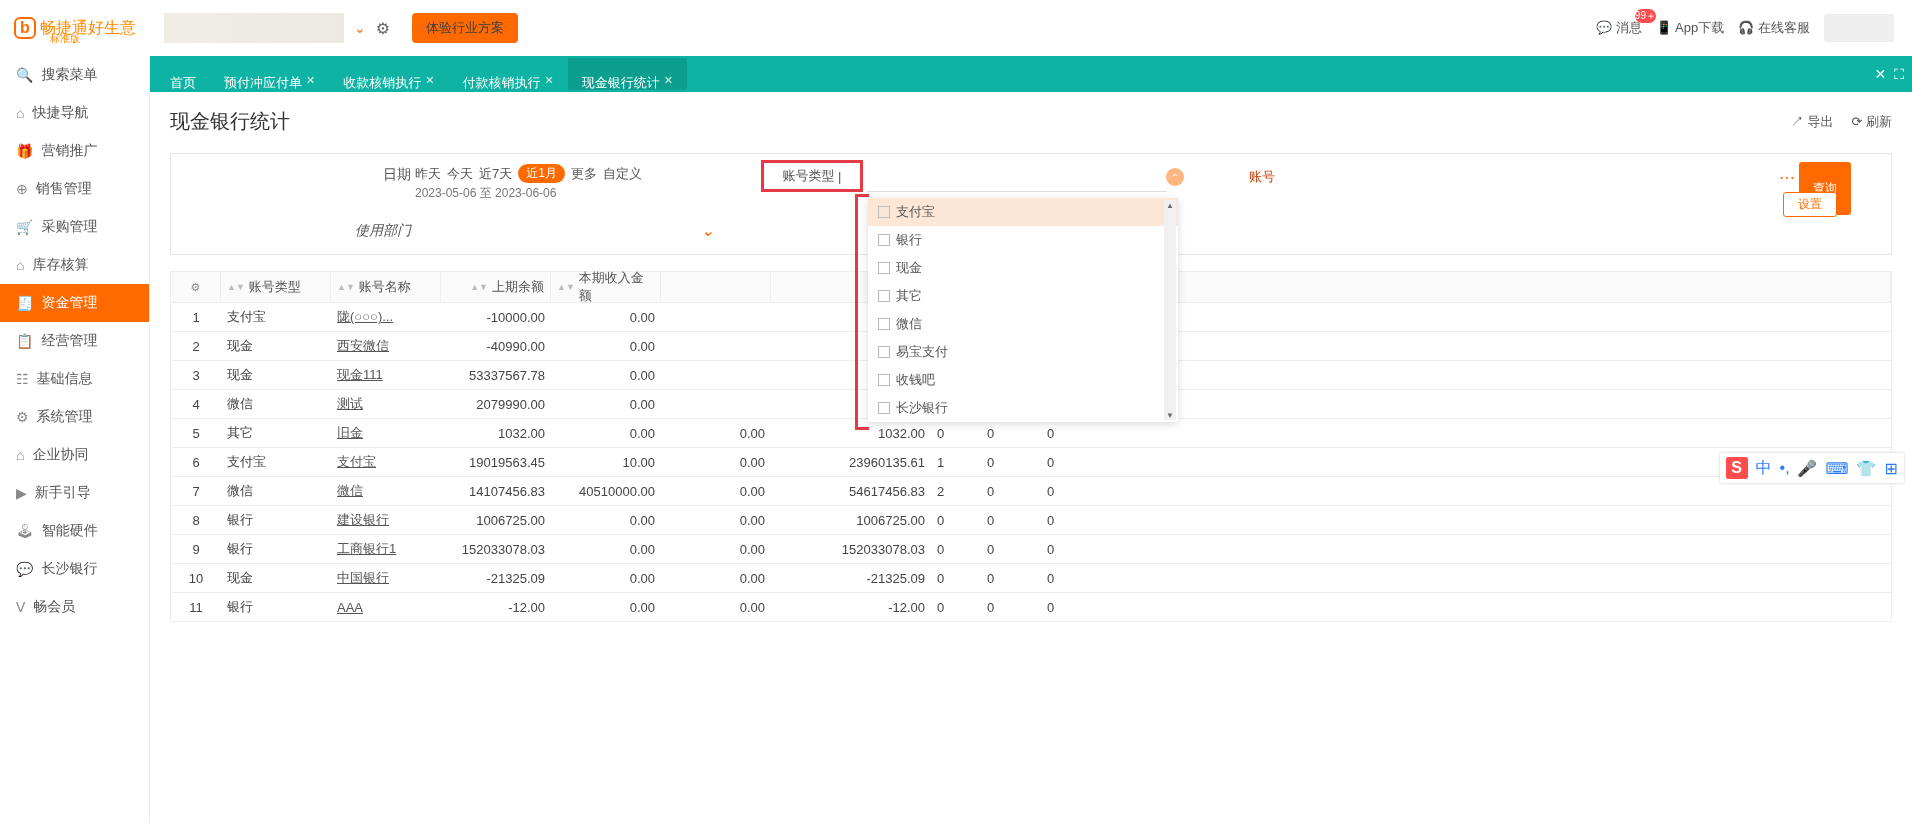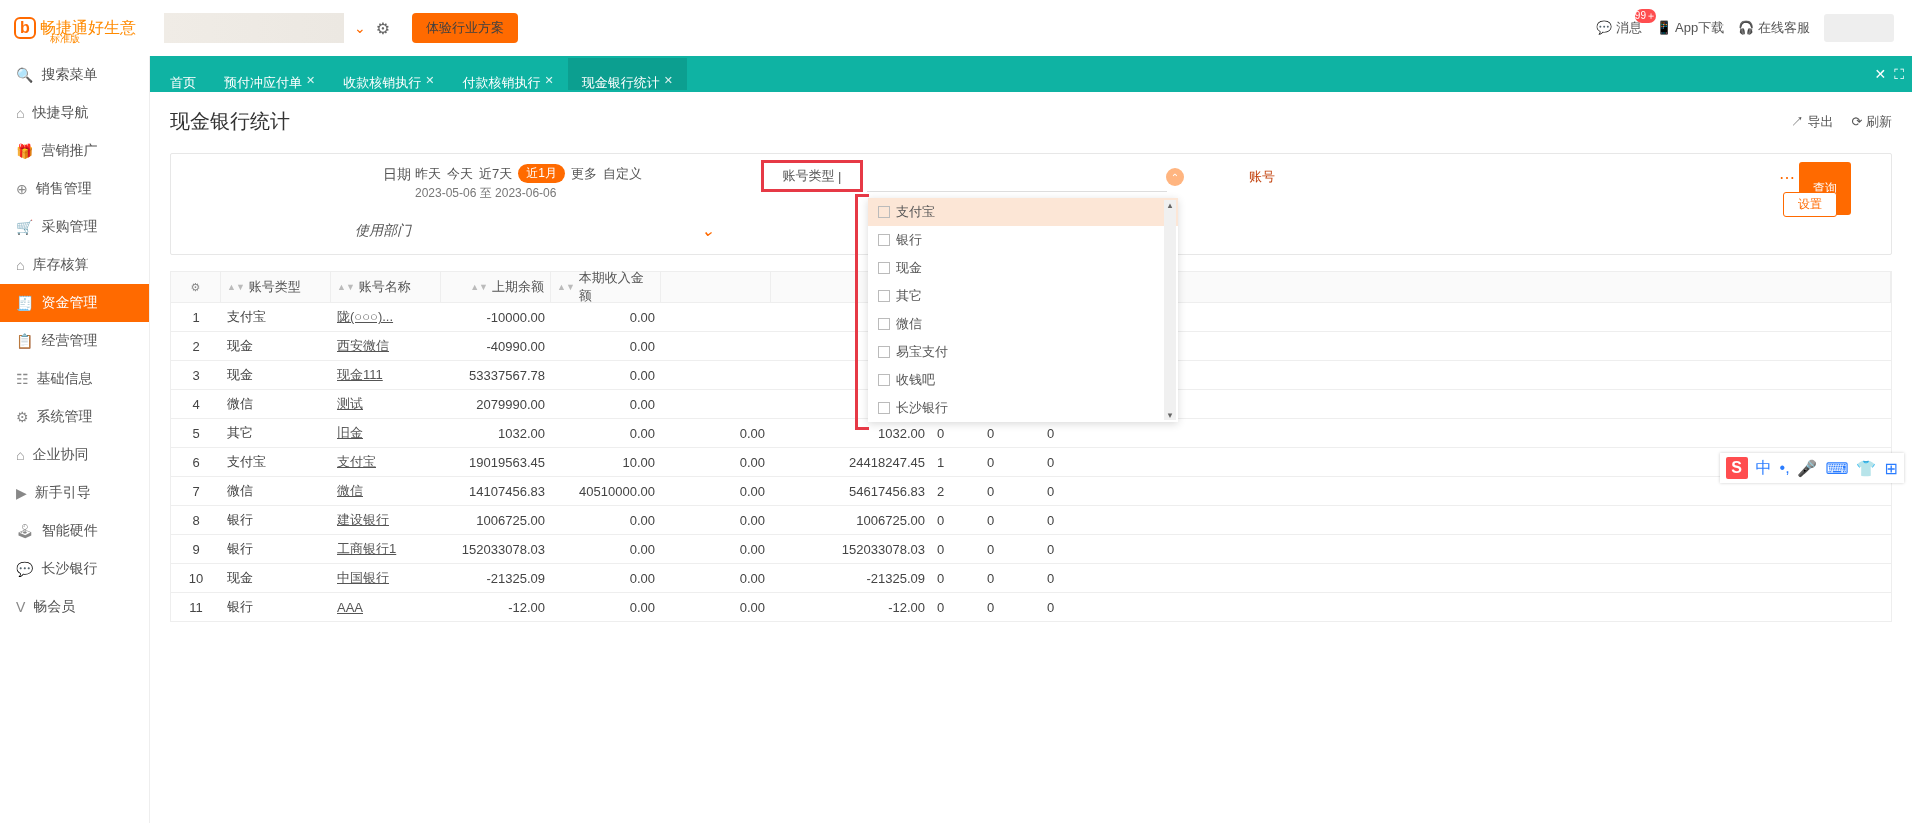--- a/index.html
+++ b/index.html
@@ -370,21 +370,21 @@
         </div>
         <div class="grow">
     <div class="c c0">6</div>
     <div class="c c1">支付宝</div>
     <div class="c c2">
             <span class="link">支付宝</span>
           </div>
     <div class="c c3">19019563.45</div>
     <div class="c c4">10.00</div>
     <div class="c c5">0.00</div>
-    <div class="c c6">24418247.45</div>
+    <div class="c c6">23960135.61</div>
     <div class="c c7">1</div>
     <div class="c c8">0</div>
     <div class="c c9">0</div>
         </div>
         <div class="grow">
     <div class="c c0">7</div>
     <div class="c c1">微信</div>
     <div class="c c2">
             <span class="link">微信</span>
           </div>

